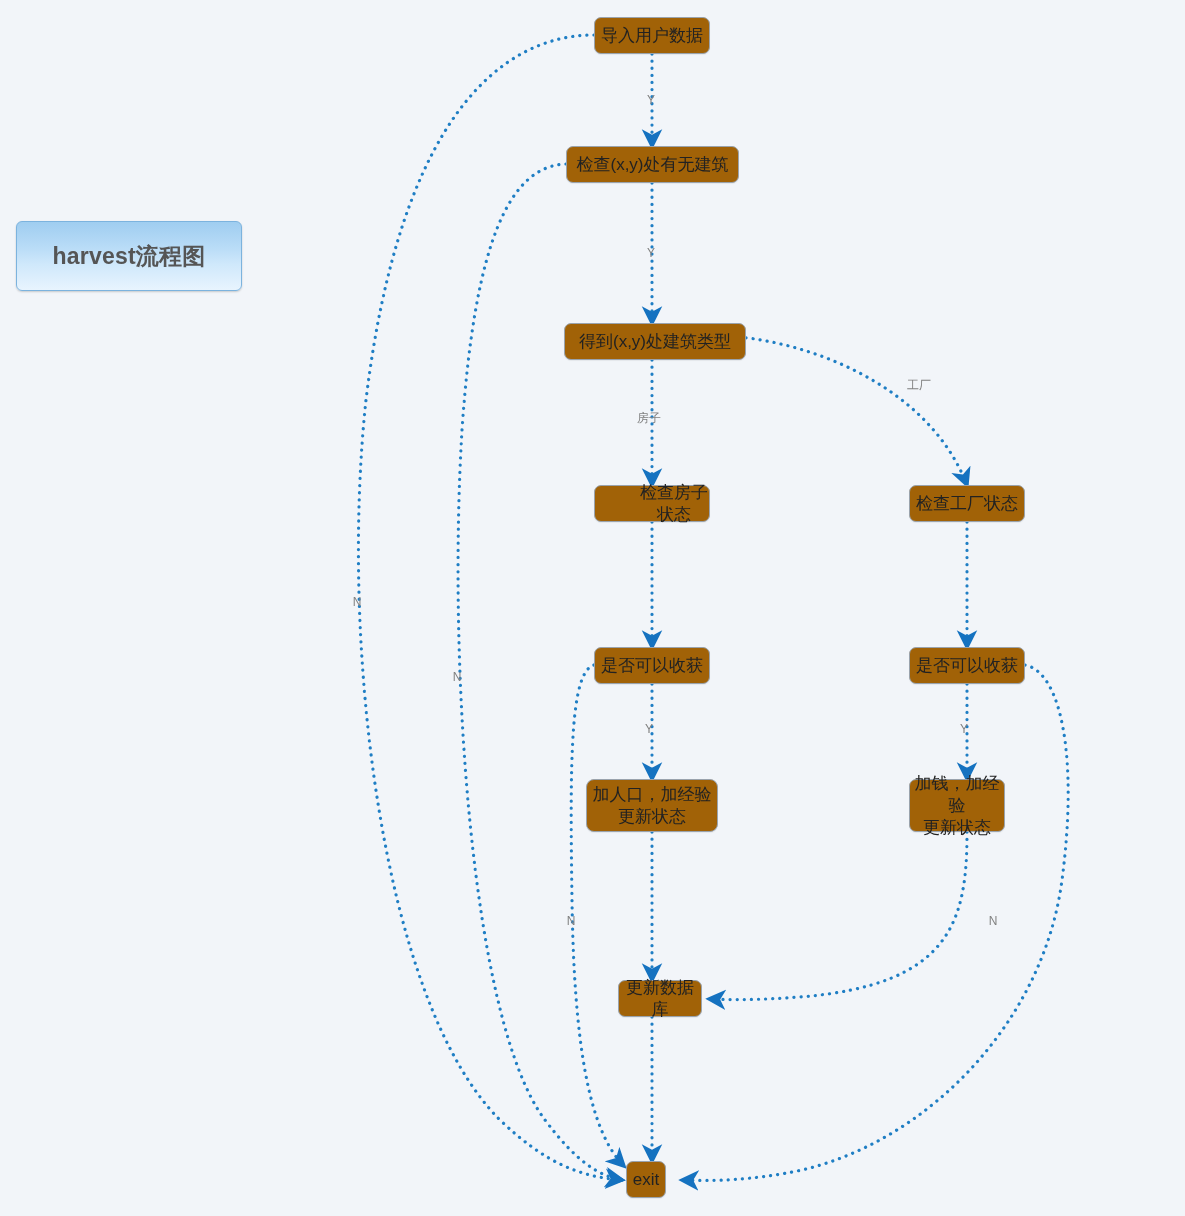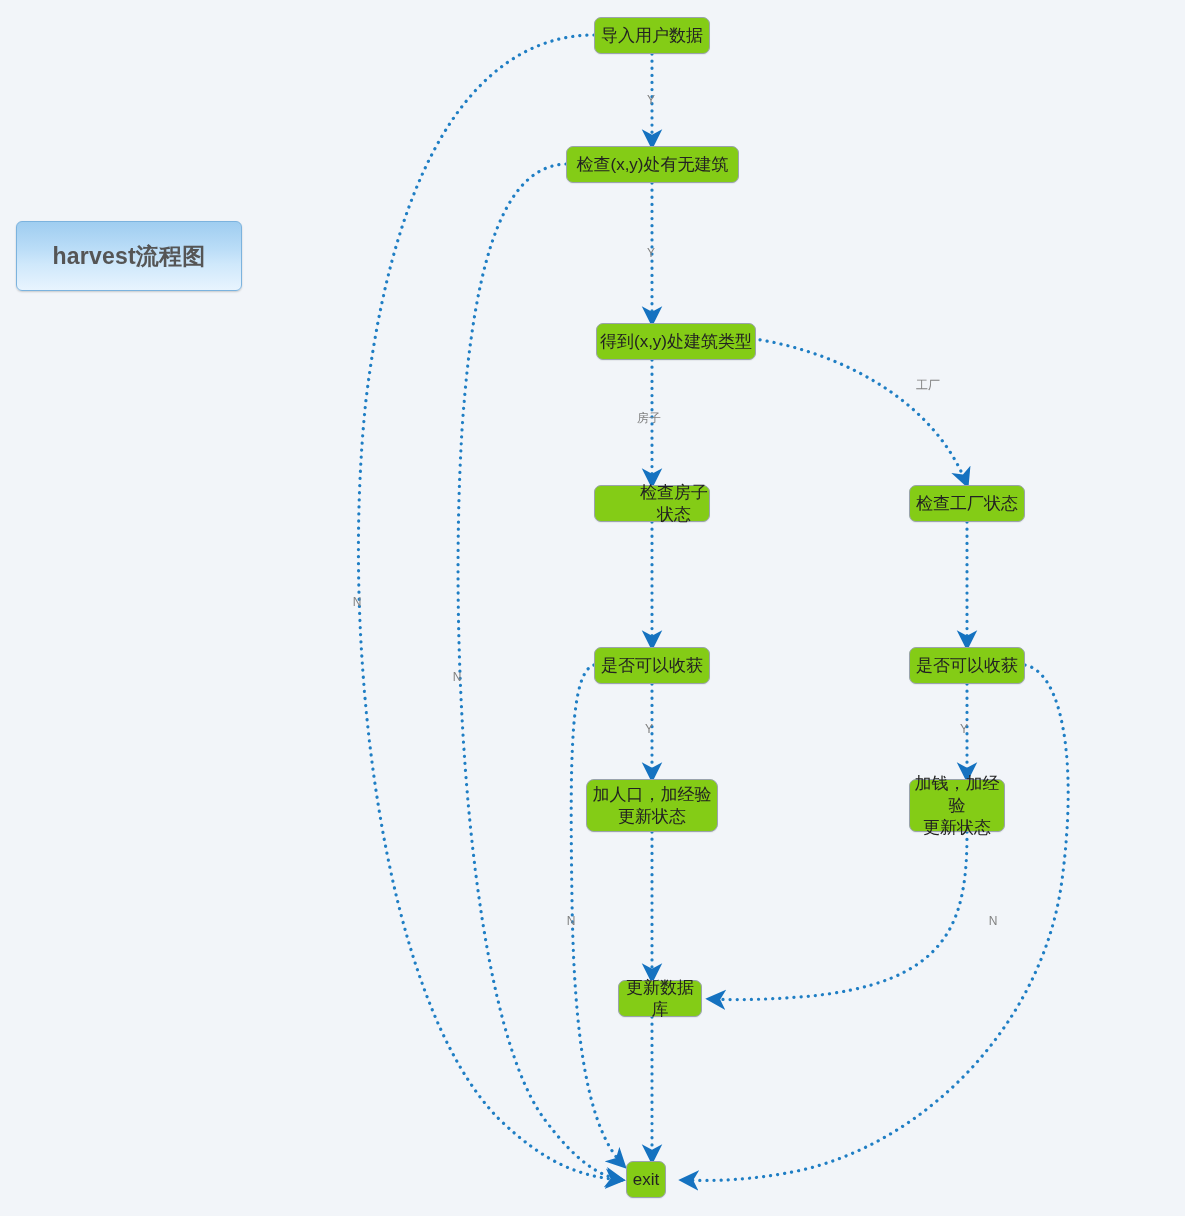--- a/index.html
+++ b/index.html
@@ -38,21 +38,21 @@
   .title-text {
     font-size: 23px;
     font-weight: bold;
     color: #555555;
     letter-spacing: 0.2px;
     white-space: nowrap;
   }
   .node {
     position: absolute;
     box-sizing: border-box;
-    background: #84cc16;
+    background: #a16207;
     border: 1px solid #9aa3ad;
     border-radius: 7px;
     display: flex;
     align-items: center;
     justify-content: center;
     color: #222222;
     font-size: 17px;
     line-height: 22px;
     text-align: center;
     white-space: pre-line;
@@ -103,36 +103,36 @@
     </g>
 </svg>
 
 <div class="title-box">
   <span class="title-text">harvest流程图</span>
 </div>
 
 <div id="nodes-layer">
     <div class="node" style="left: 594px; top: 17px; width: 116px; height: 37px;">导入用户数据</div>
     <div class="node" style="left: 566px; top: 146px; width: 173px; height: 37px;">检查(x,y)处有无建筑</div>
-    <div class="node" style="left: 564px; top: 323px; width: 160px; height: 37px; margin-left: 32px;">得到(x,y)处建筑类型</div>
+    <div class="node" style="left: 564px; top: 323px; width: 182px; height: 37px;">得到(x,y)处建筑类型</div>
     <div class="node" style="left: 594px; top: 485px; width: 116px; height: 37px; padding-left: 44px;">检查房子状态</div>
     <div class="node" style="left: 909px; top: 485px; width: 116px; height: 37px;">检查工厂状态</div>
     <div class="node" style="left: 594px; top: 647px; width: 116px; height: 37px;">是否可以收获</div>
     <div class="node" style="left: 909px; top: 647px; width: 116px; height: 37px;">是否可以收获</div>
     <div class="node" style="left: 586px; top: 779px; width: 132px; height: 53px; border-radius: 8px;">加人口，加经验
 更新状态</div>
     <div class="node" style="left: 909px; top: 779px; width: 96px; height: 53px;">加钱，加经验
 更新状态</div>
     <div class="node" style="left: 618px; top: 980px; width: 84px; height: 37px;">更新数据库</div>
     <div class="node" style="left: 626px; top: 1161px; width: 40px; height: 37px;">exit</div>
   </div>
 <div id="labels-layer">
     <div class="edge-label" style="left: 651px; top: 100px;">Y</div>
     <div class="edge-label" style="left: 357px; top: 602px;">N</div>
     <div class="edge-label" style="left: 651px; top: 253px;">Y</div>
     <div class="edge-label" style="left: 457px; top: 677px;">N</div>
     <div class="edge-label" style="left: 649px; top: 418px;">房子</div>
-    <div class="edge-label" style="left: 919px; top: 385px; margin-left: 9px;">工厂</div>
+    <div class="edge-label" style="left: 919px; top: 385px;">工厂</div>
     <div class="edge-label" style="left: 649px; top: 729px;">Y</div>
     <div class="edge-label" style="left: 571px; top: 921px;">N</div>
     <div class="edge-label" style="left: 964px; top: 729px;">Y</div>
     <div class="edge-label" style="left: 993px; top: 921px;">N</div>
   </div>
 
 </body></html>

